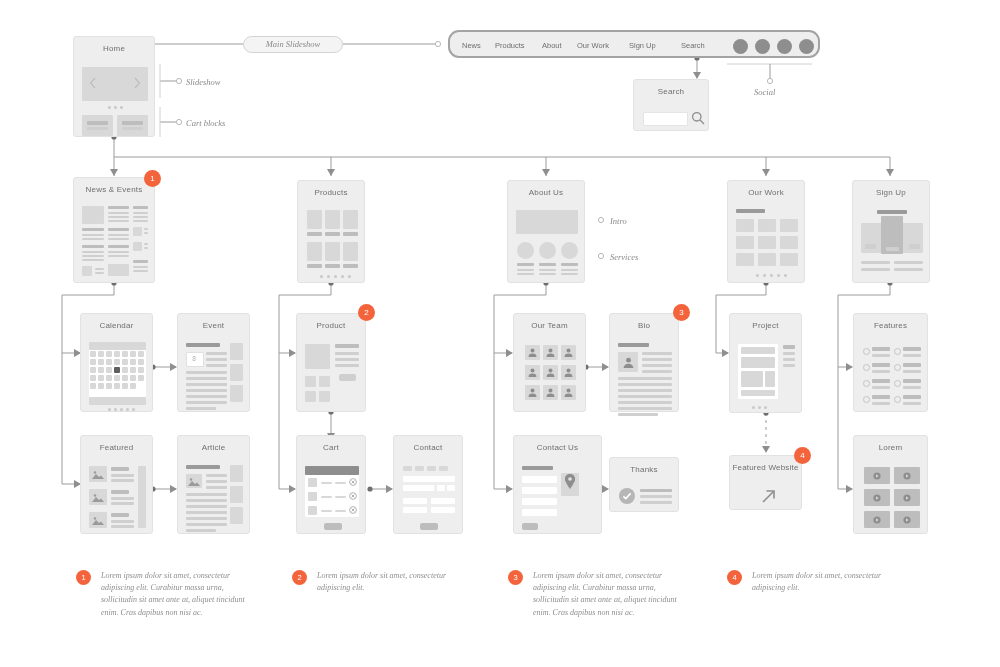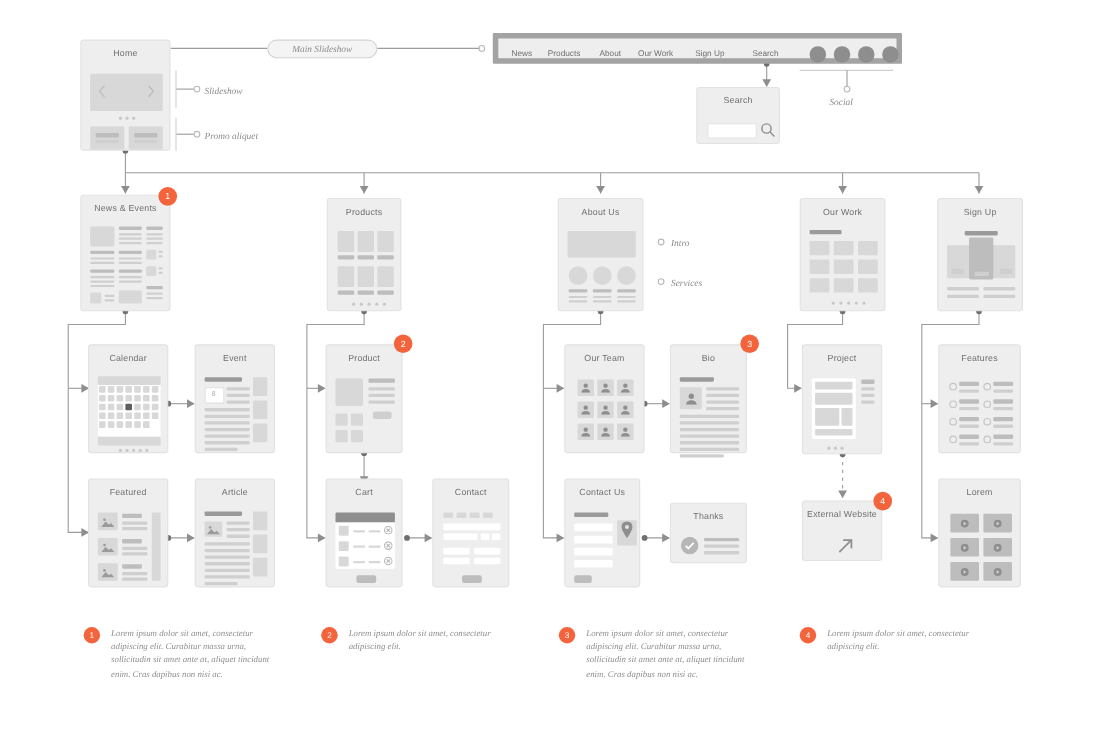--- a/index.html
+++ b/index.html
@@ -56,21 +56,21 @@
     background:#f4643c;color:#fff;font-size:7.5px;line-height:15px;text-align:center;
   }
   .fn .ft{
     position:absolute;left:25px;top:0;width:150px;
     font-family:"Liberation Serif", serif;font-style:italic;
     font-size:8px;line-height:12.2px;color:#8e8e8e;
   }
 
   
   #navbar{
-    position:absolute;background:#eeeeee;border:5px solid #a3a3a3;border-radius:1px;
+    position:absolute;background:#eeeeee;border:2px solid #a3a3a3;border-radius:11px;
     box-sizing:border-box;
     text-align:center;
   }
   #navbar .ni{
     position:absolute;top:0;height:100%;line-height:28px;
     font-size:7.5px;color:#6f6f6f;white-space:nowrap;
   }
   .soc{position:absolute;border-radius:50%;background:#8e8e8e;}
 
   
@@ -213,21 +213,21 @@
       <div class="blk g3" style="left:5px;top:60px;width:21px;height:4px;"></div>
       <div class="blk g1" style="left:5px;top:66px;width:21px;height:3px;"></div>
       <div class="blk g2" style="left:35px;top:54px;width:31px;height:21px;"></div>
       <div class="blk g3" style="left:40px;top:60px;width:21px;height:4px;"></div>
       <div class="blk g1" style="left:40px;top:66px;width:21px;height:3px;"></div>
     </div>
   </div>
 
   <div class="pill" style="left:243px;top:36px;width:100px;">Main Slideshow</div>
   <div class="anno" style="left:186px;top:77px;">Slideshow</div>
-  <div class="anno" style="left:186px;top:118px;">Promo aliquet</div>
+  <div class="anno" style="left:186px;top:118px;">Cart blocks</div>
 
   <div id="navbar" style="left:448px;top:30px;width:372px;height:28px;">
     <div class="ni" style="left:12px;">News</div>
     <div class="ni" style="left:45px;">Products</div>
     <div class="ni" style="left:92px;">About</div>
     <div class="ni" style="left:127px;">Our Work</div>
     <div class="ni" style="left:179px;">Sign Up</div>
     <div class="ni" style="left:231px;">Search</div>
     <div class="soc" style="left:283px;top:7px;width:15px;height:15px;"></div>
     <div class="soc" style="left:305px;top:7px;width:15px;height:15px;"></div>
@@ -681,21 +681,21 @@
       <div class="blk gw" style="left:35px;top:25px;width:8px;height:6px;"></div>
       <div class="blk gw" style="left:45px;top:25px;width:8px;height:6px;"></div>
       <div class="blk gw" style="left:1px;top:38px;width:24px;height:6px;"></div>
       <div class="blk gw" style="left:29px;top:38px;width:24px;height:6px;"></div>
       <div class="blk gw" style="left:1px;top:47px;width:24px;height:6px;"></div>
       <div class="blk gw" style="left:29px;top:47px;width:24px;height:6px;"></div>
       <div class="blk g3" style="left:18px;top:63px;width:18px;height:7px;border-radius:2px;"></div>
     </div>
   </div>
 
-  <div class="card" style="left:513px;top:435px;width:69px;height:99px;">
+  <div class="card" style="left:513px;top:435px;width:89px;height:99px;">
     <div class="title">Contact Us</div>
     <div class="body">
       <div class="blk g4" style="left:0;top:6px;width:31px;height:4px;"></div>
       <div class="blk gw" style="left:0;top:16px;width:35px;height:7px;"></div>
       <div class="blk gw" style="left:0;top:27px;width:35px;height:7px;"></div>
       <div class="blk gw" style="left:0;top:38px;width:35px;height:7px;"></div>
       <div class="blk gw" style="left:0;top:49px;width:35px;height:7px;"></div>
       <div class="blk g3" style="left:0;top:63px;width:16px;height:7px;border-radius:2px;"></div>
       <div class="blk g2" style="left:39px;top:13px;width:18px;height:23px;"></div>
       <svg class="icon" style="left:43px;top:14px;" width="10" height="15" viewBox="0 0 10 15">
@@ -713,21 +713,21 @@
         <circle cx="8" cy="8" r="8" fill="#b6b6b6"></circle>
         <path d="M4.4 8.3 L6.8 10.6 L11.6 5.4" fill="none" stroke="#ffffff" stroke-width="1.6"></path>
       </svg>
       <div class="blk g3" style="left:22px;top:7px;width:32px;height:3px;"></div>
       <div class="blk g1" style="left:22px;top:13px;width:32px;height:3px;"></div>
       <div class="blk g1" style="left:22px;top:19px;width:32px;height:3px;"></div>
     </div>
   </div>
 
   <div class="card" style="left:729px;top:455px;width:73px;height:55px;">
-    <div class="title">External Website</div>
+    <div class="title">Featured Website</div>
     <div class="body">
       <svg class="icon" style="left:22px;top:8px;" width="17" height="17" viewBox="0 0 17 17">
         <path d="M3 14 L13.5 3.5" stroke="#8e8e8e" stroke-width="1.6" fill="none"></path>
         <path d="M6.5 3 L14 3 L14 10.5" stroke="#8e8e8e" stroke-width="1.6" fill="none"></path>
       </svg>
     </div>
   </div>
   <div class="badge" style="left:794px;top:447px;">4</div>
 
   <div class="card" style="left:853px;top:435px;width:75px;height:99px;">

